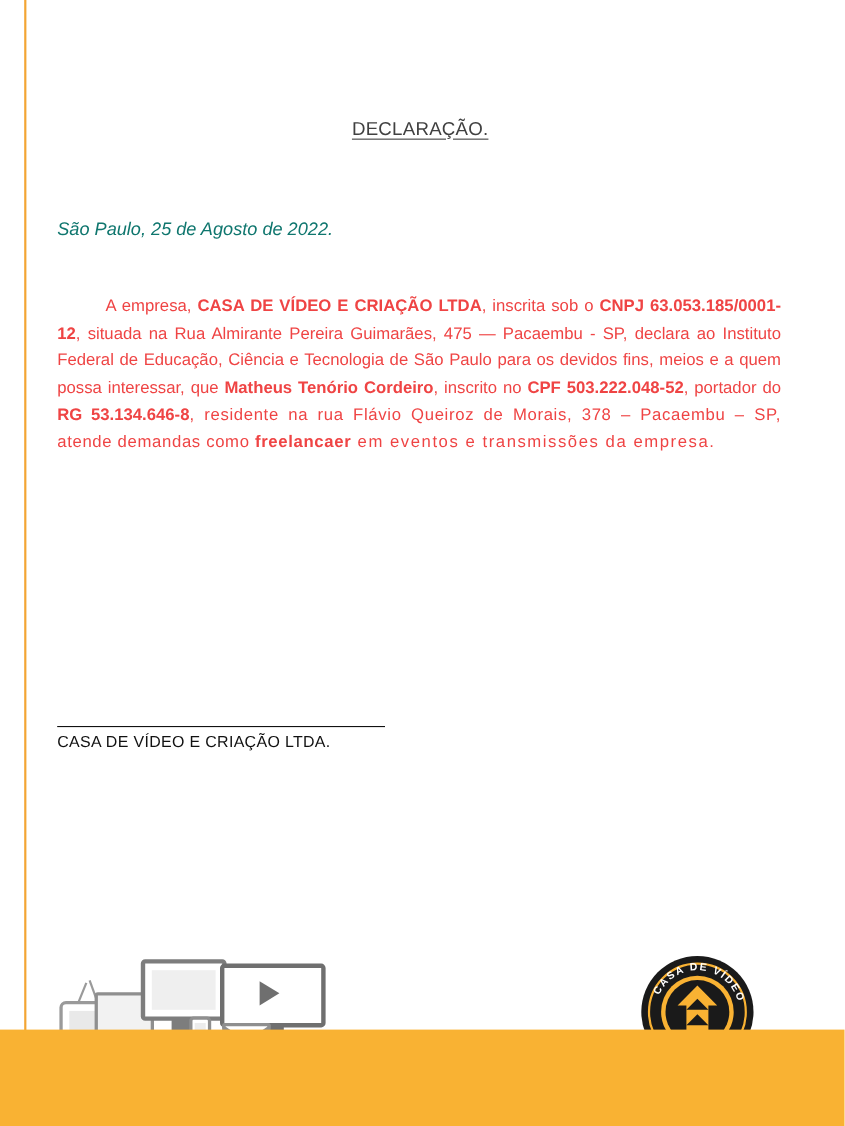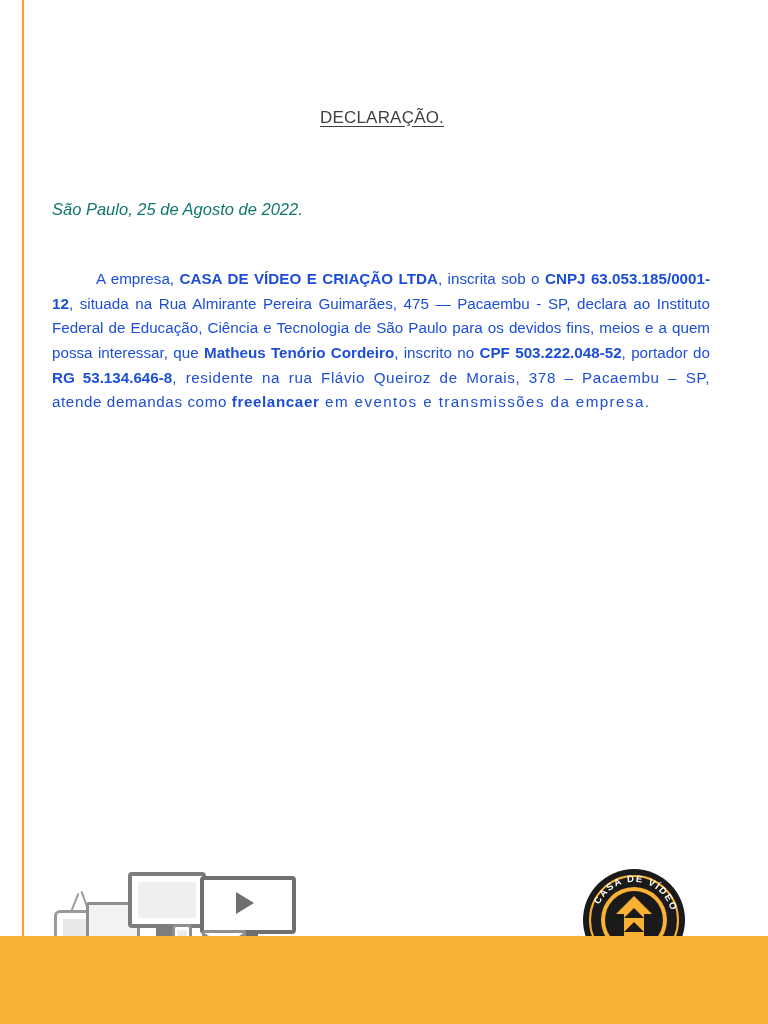--- a/index.html
+++ b/index.html
@@ -63,21 +63,21 @@
     margin-top: 72px;
     font-size: 16.5px;
     color: #0f766e;
     font-style: italic;
   }
 
   .body-text {
     margin-top: 48px;
     font-size: 15.2px;
     line-height: 1.62;
-    color: #1d4ed8;
+    color: #ef4444;
     text-align: justify;
     width: 658px;
   }
   .body-text .indent { display: inline-block; width: 44px; }
   .body-text b { font-weight: 700; }
   .sp1 { letter-spacing: 0.6px; }
   .sp2 { letter-spacing: 1.4px; }
 
   .sign-block {
     position: absolute;
@@ -215,20 +215,24 @@
     </div>
 
     <div class="place-date">São Paulo, 25 de Agosto de 2022.</div>
 
     <div class="body-text">
       <span class="indent"></span><span>A empresa, </span><b>CASA DE VÍDEO E CRIAÇÃO LTDA</b><span>, inscrita sob o </span><b>CNPJ 63.053.185/0001-12</b><span>, situada na Rua Almirante Pereira Guimarães, 475 — Pacaembu - SP, declara ao Instituto Federal de Educação, Ciência e Tecnologia de São Paulo para os devidos fins, meios e a quem possa interessar, que </span><b>Matheus Tenório Cordeiro</b><span>, inscrito no </span><b>CPF 503.222.048-52</b><span>,  portador do </span><b>RG 53.134.646-8</b><span class="sp1">, residente na rua Flávio Queiroz de Morais, 378 – Pacaembu – SP, atende demandas como </span><b class="sp1">freelancaer</b><span class="sp2"> em eventos e transmissões da empresa.</span>
     </div>
 
   </div>
 
+  <div class="sign-block">
+    <div class="sign-line"></div>
+    <div class="sign-name">CASA DE VÍDEO E CRIAÇÃO LTDA.</div>
+  </div>
 
   <div class="devices">
     <div class="dv tv-ant1"></div>
     <div class="dv tv-ant2"></div>
     <div class="dv tv-old"></div>
     <div class="dv laptop-screen"></div>
     <div class="dv laptop-base"></div>
     <div class="dv monitor"></div>
     <div class="dv monitor-stand"></div>
     <div class="dv monitor-foot"></div>

